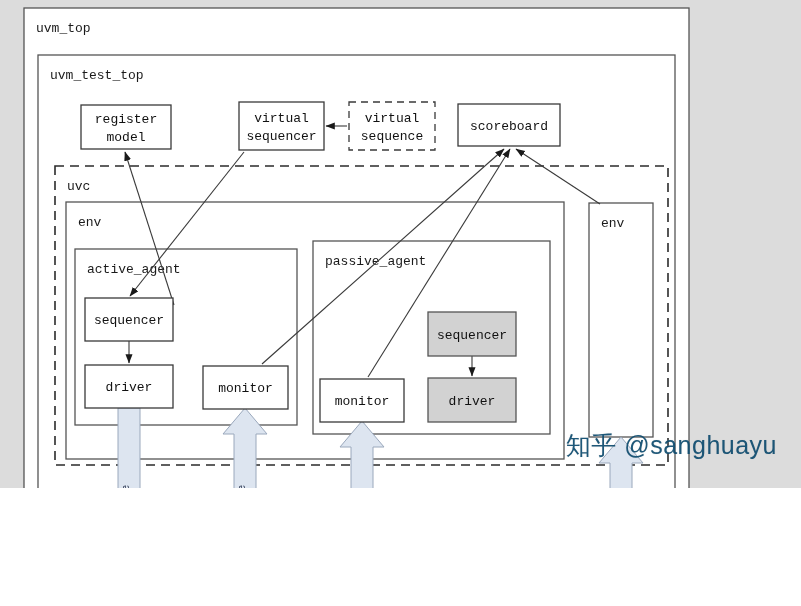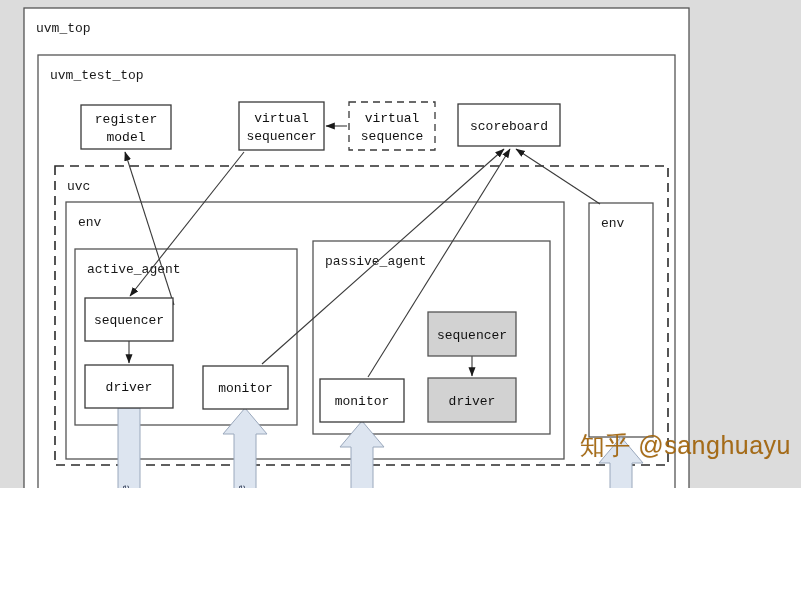--- a/index.html
+++ b/index.html
@@ -17,25 +17,25 @@
   }
   #diagram {
     position: absolute;
     left: 0;
     top: 0;
     width: 801px;
     height: 606px;
   }
   .watermark {
     position: absolute;
-    right: 10px;
+    right: 24px;
     bottom: 26px;
     font-family: "Liberation Sans", "DejaVu Sans", sans-serif;
     font-size: 25px;
-    color: #a16207;
+    color: #0c4a6e;
     opacity: 0.92;
     letter-spacing: 0.5px;
     text-shadow: 0 0 1px rgba(180,180,180,0.5);
     pointer-events: none;
     white-space: nowrap;
   }
 </style>
 </head>
 <body>
 

